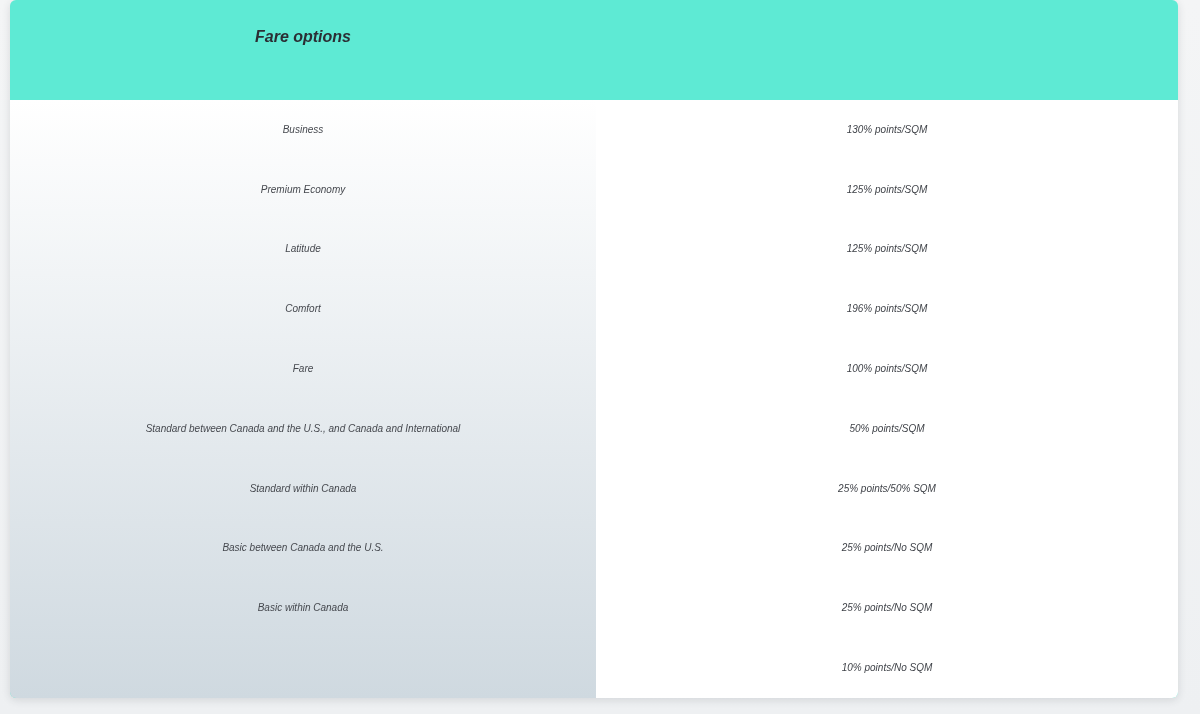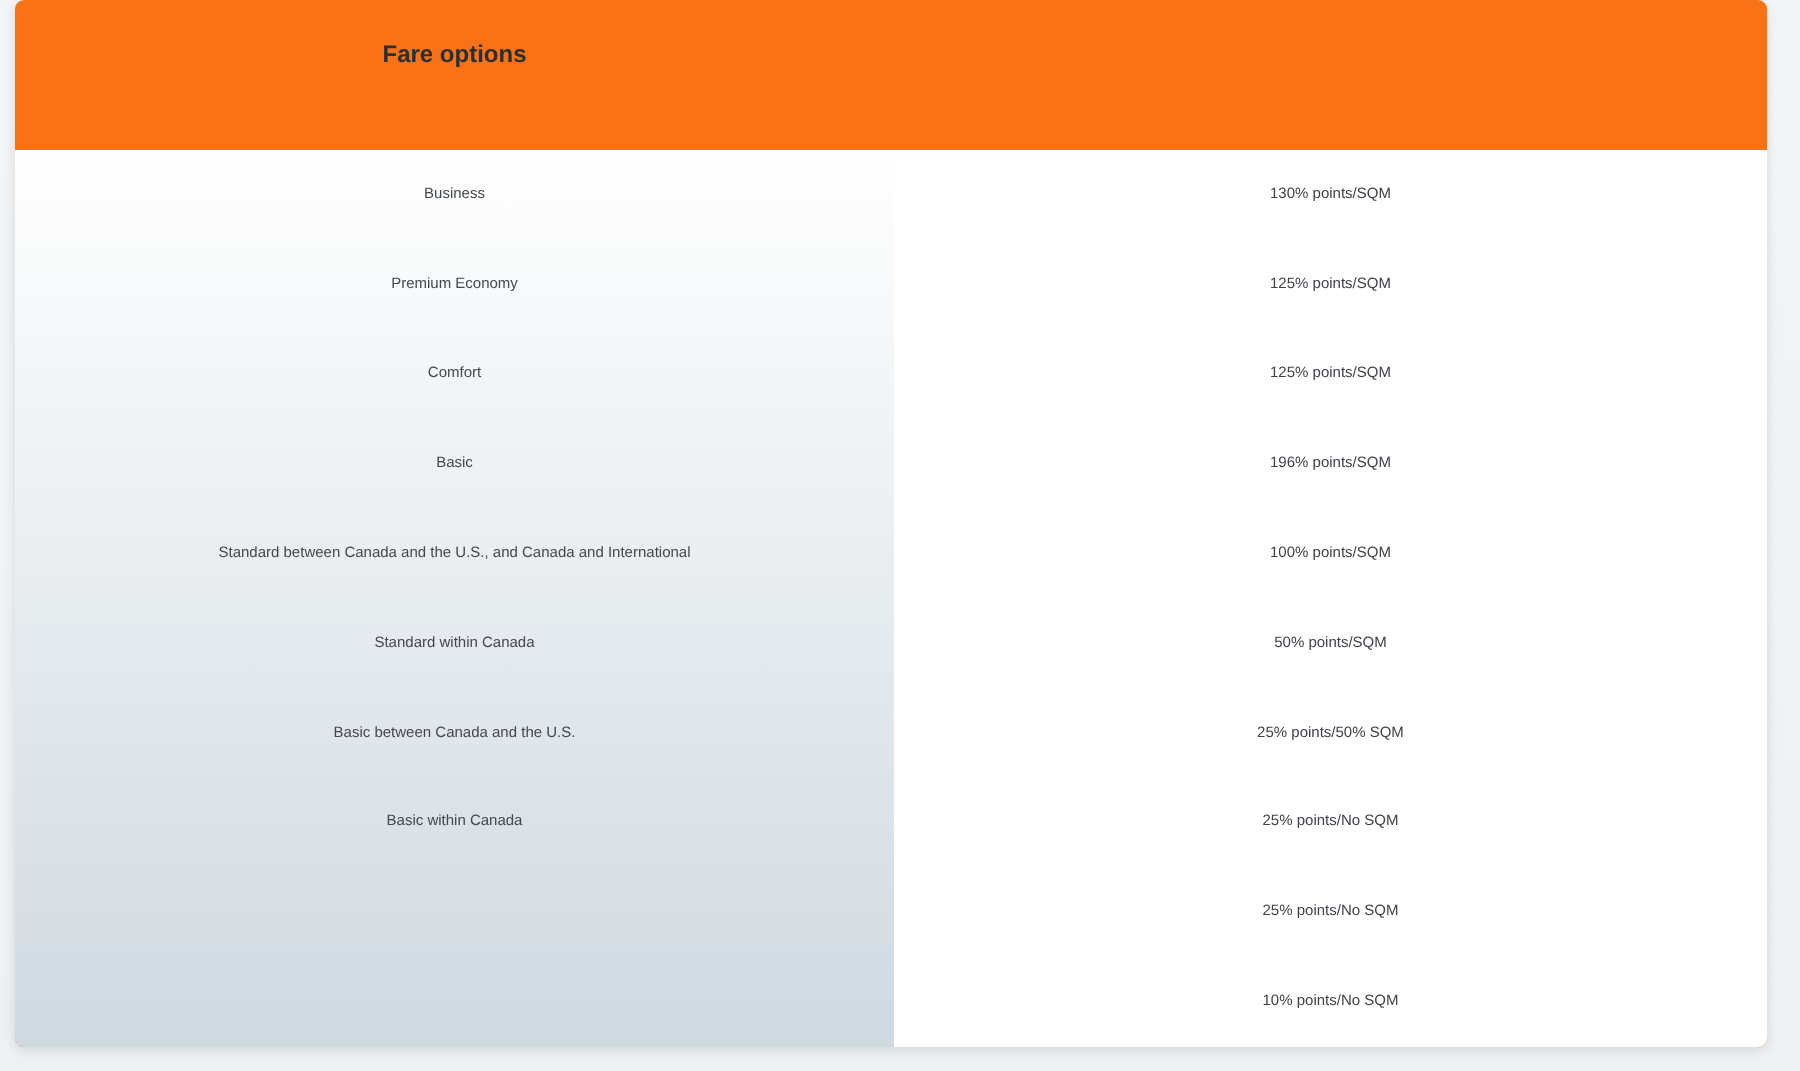--- a/index.html
+++ b/index.html
@@ -10,24 +10,25 @@
     overflow: hidden;
   }
   body { background: linear-gradient(180deg, #f4f5f6 0%, #eef0f2 100%); }
 
   .card {
     position: absolute;
     left: 10px;
     top: 0;
     width: 1168px;
     height: 698px;
-    background: #f97316;
+    background: #5eead4;
     border-radius: 6px;
     box-shadow: 0 2px 8px rgba(40, 50, 60, 0.14);
     overflow: hidden;
+    font-style: italic;
   }
 
   .header-row {
     display: flex;
     height: 100px;
   }
   .header-cell {
     display: flex;
     flex-direction: column;
     align-items: center;
@@ -70,22 +71,23 @@
   <div class="header-row">
     <div class="header-cell left">
       <span>Fare options</span>
     </div>
   </div>
 
   <div class="body-rows">
     <div class="col left" style="background: linear-gradient(rgb(255, 255, 255) 0%, rgb(207, 217, 224) 100%);">
         <div class="cell label-cell">Business</div>
         <div class="cell label-cell">Premium Economy</div>
+        <div class="cell label-cell">Latitude</div>
         <div class="cell label-cell">Comfort</div>
-        <div class="cell label-cell">Basic</div>
+        <div class="cell label-cell">Fare</div>
         <div class="cell label-cell">Standard between Canada and the U.S., and Canada and International</div>
         <div class="cell label-cell">Standard within Canada</div>
         <div class="cell label-cell">Basic between Canada and the U.S.</div>
         <div class="cell label-cell">Basic within Canada</div>
       </div>
     <div class="col right">
         <div class="cell value-cell">130% points/SQM</div>
         <div class="cell value-cell">125% points/SQM</div>
         <div class="cell value-cell">125% points/SQM</div>
         <div class="cell value-cell">196% points/SQM</div>

